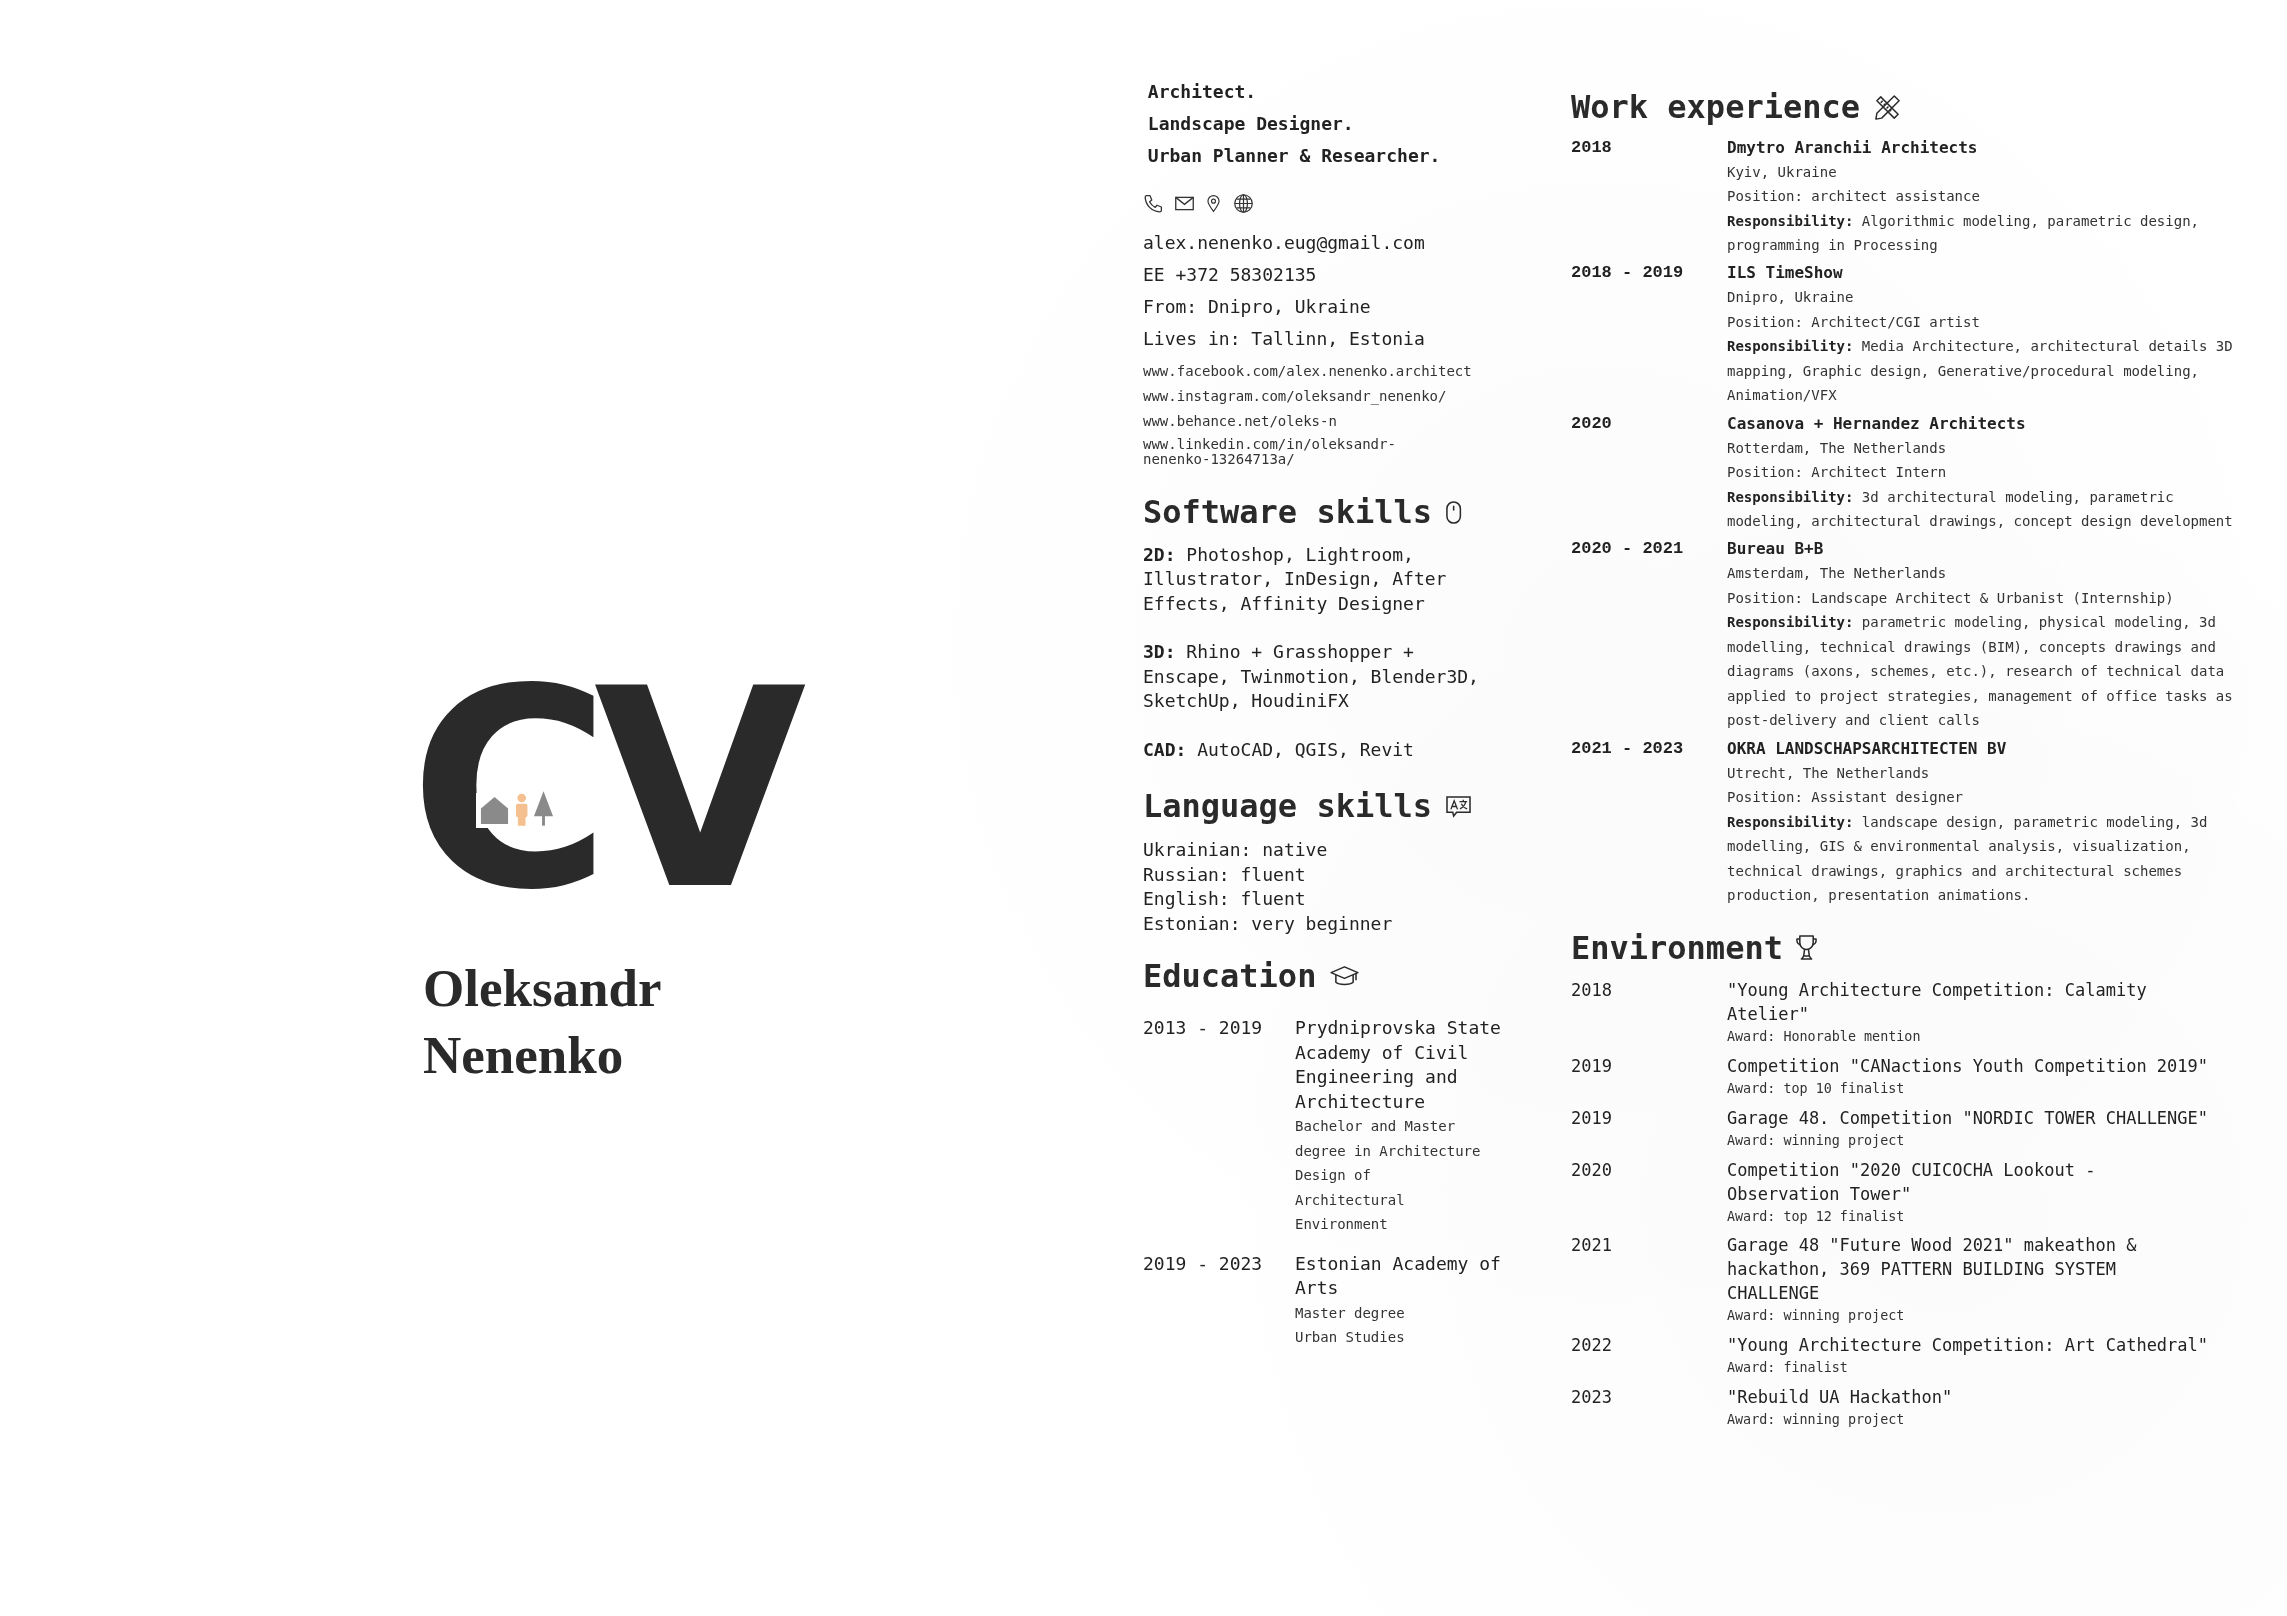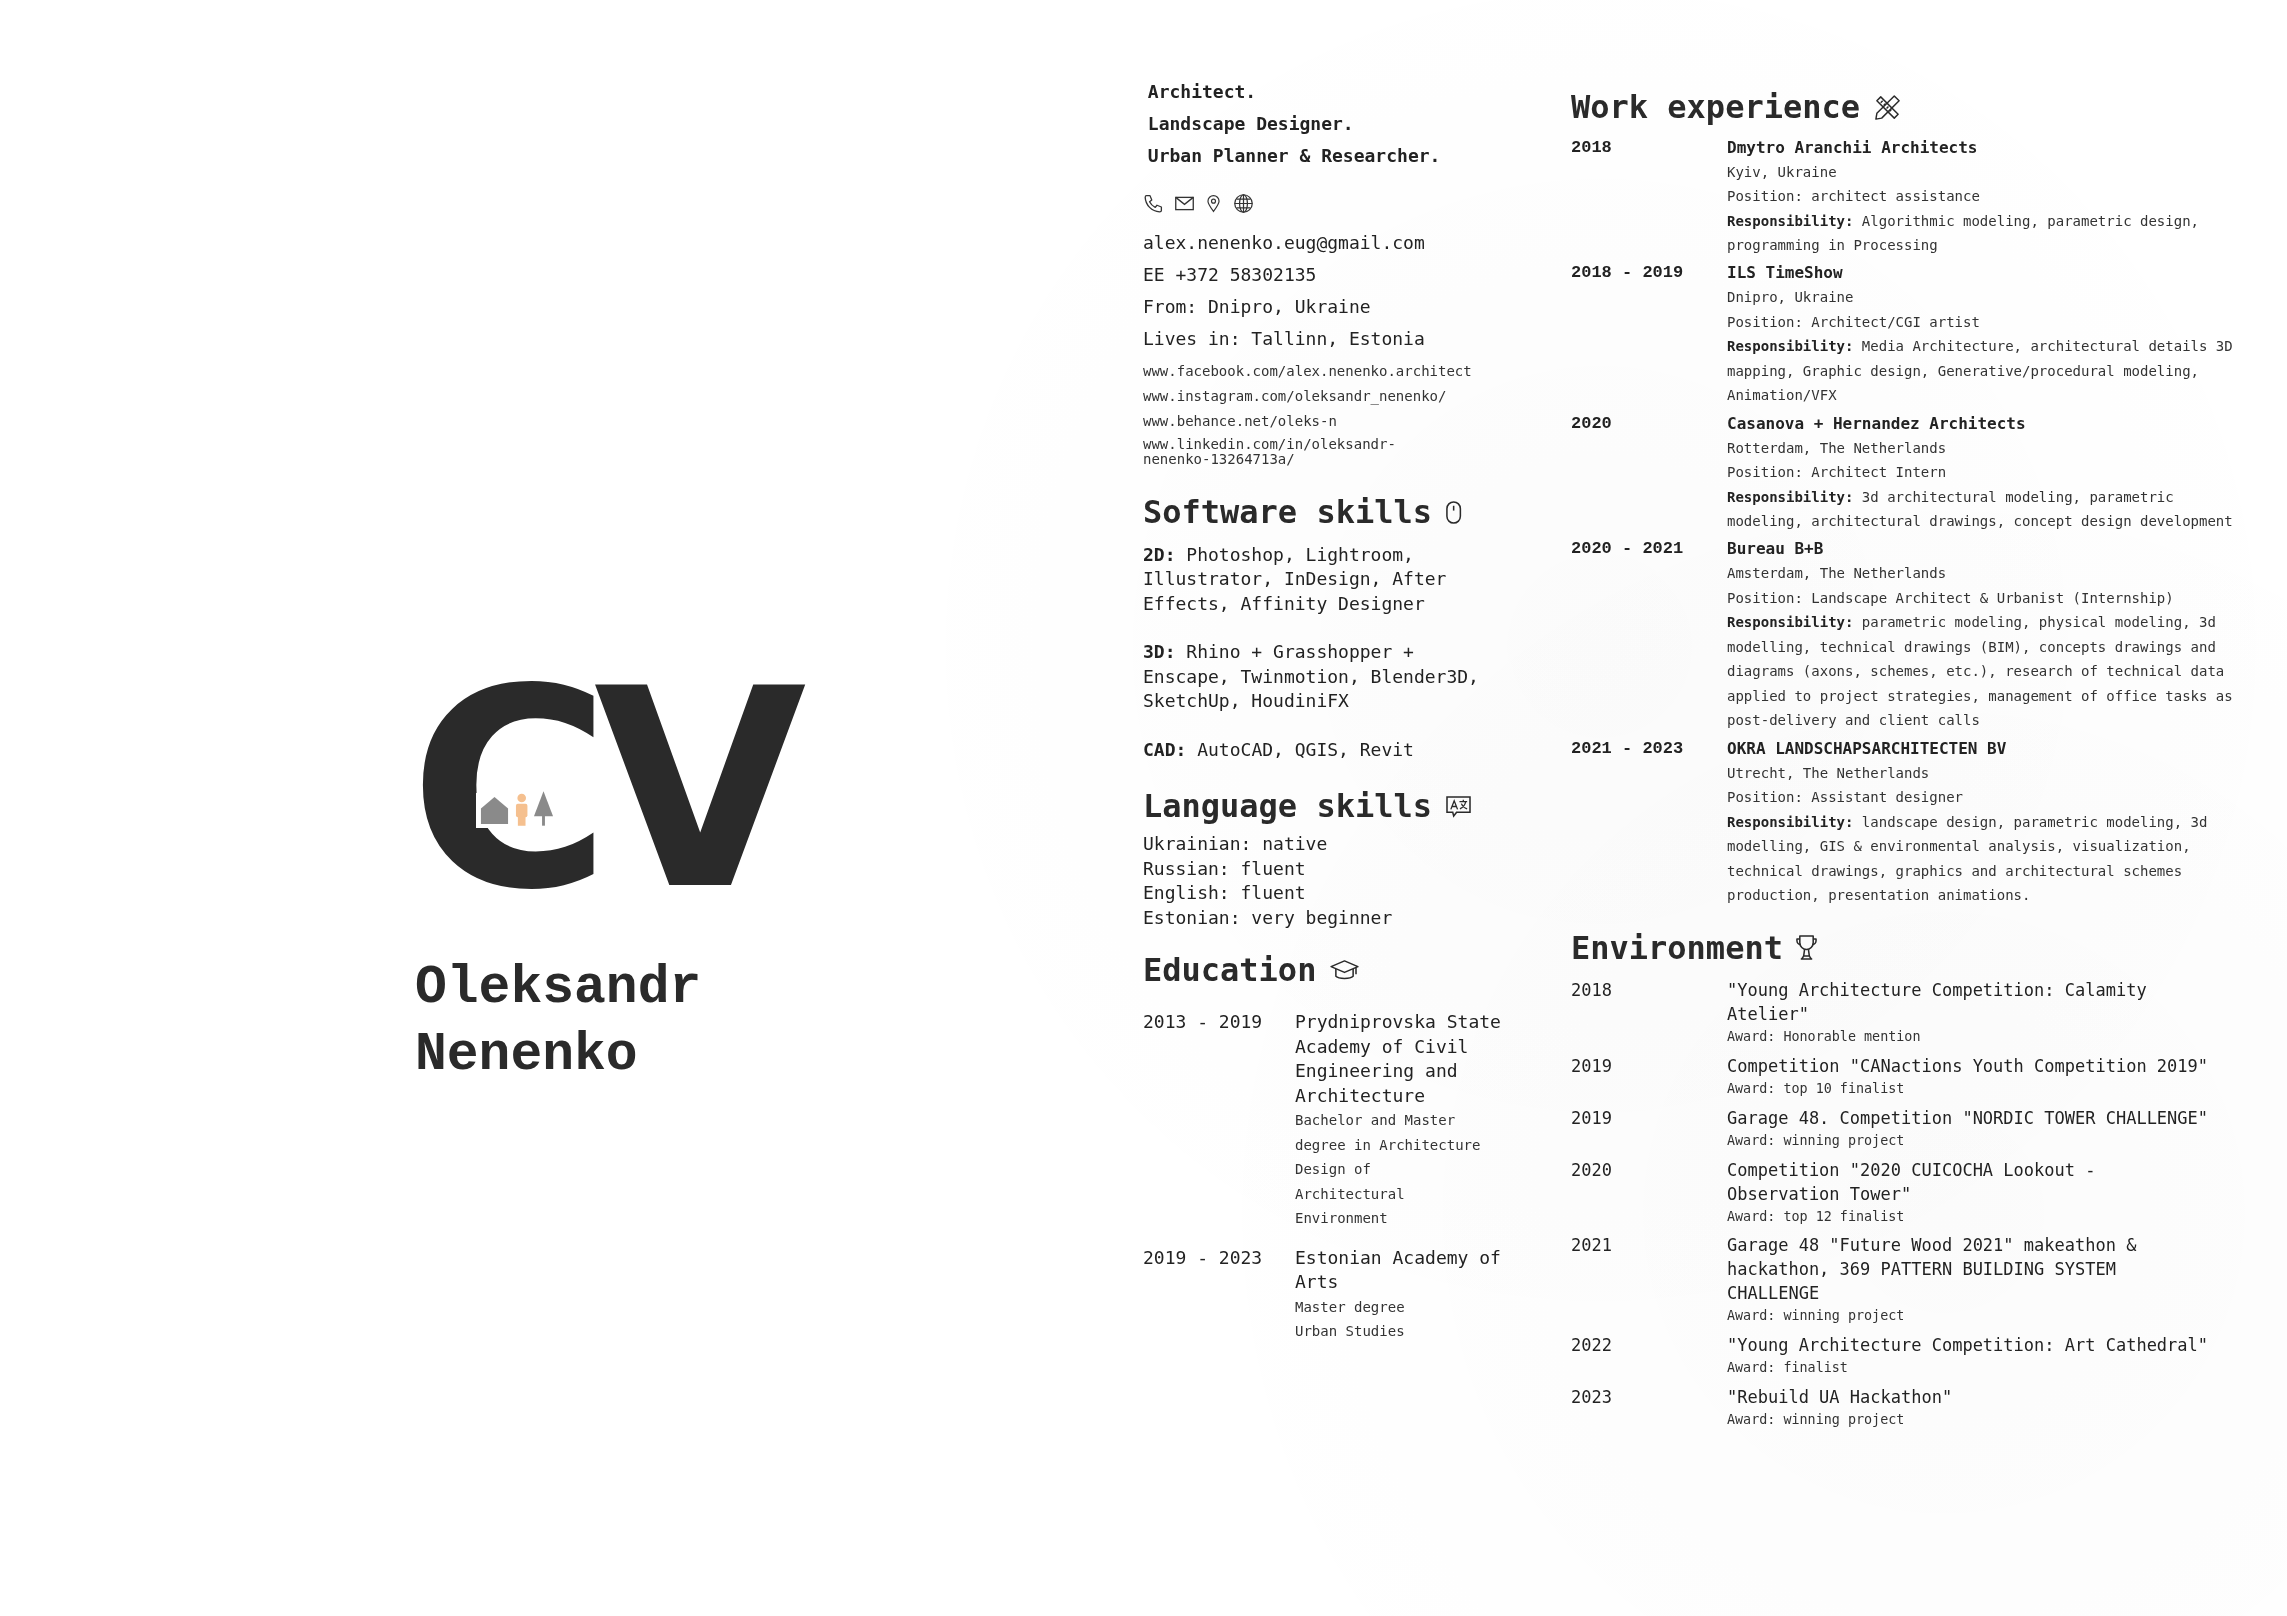--- a/index.html
+++ b/index.html
@@ -4,42 +4,42 @@
 <style>
   * { box-sizing: border-box; margin: 0; padding: 0; }
   html, body { width: 2287px; height: 1617px; background: #ffffff; overflow: hidden; }
   body { position: relative; color: #2a2a2a; font-family: "DejaVu Sans Mono", "Liberation Mono", monospace; }
 
   
   .hero { position: absolute; left: 415px; top: 697px; width: 365px; }
   .cv-logo { position: relative; height: 221px; width: 327px; }
   .cv-logo .letters { position: absolute; left: -5.8px; top: -44px; font-family: "DejaVu Sans", sans-serif; font-weight: bold; font-size: 275px; letter-spacing: -17.3px; color: #2a2a2a; line-height: 1; }
   .cv-logo .pict { position: absolute; left: 61px; top: 96px; display: flex; align-items: flex-end; gap: 4.8px; height: 35px; padding: 1.9px 2.9px; background: #ffffff; }
-  .hero-name { margin-top: 37px; font-family: Liberation Mono, monospace; font-weight: bold; font-size: 53px; line-height: 67px; color: #2a2a2a; }
+  .hero-name { margin-top: 37px; font-family: Liberation Serif, serif; font-weight: bold; font-size: 53px; line-height: 67px; color: #2a2a2a; margin-left: 8px; }
 
   
   .col-mid { position: absolute; left: 1143px; top: 76px; width: 365px; }
   .roles div { font-weight: bold; font-size: 18px; line-height: 32px; color: #222; padding-left: 4.8px; }
   .contact-icons { display: flex; gap: 9.6px; margin-top: 21px; align-items: center; }
   .contact-icons svg { display: block; }
   .contact-lines { margin-top: 13.4px; }
   .contact-lines .big { font-size: 18px; line-height: 32px; color: #222; }
   .contact-lines .small { font-size: 14px; line-height: 25px; color: #333; }
   .contact-lines .small.wrap { line-height: 14.4px; margin-top: 3px; }
 
   .section-title { font-weight: bold; font-size: 32px; line-height: 38px; color: #2a2a2a; display: flex; align-items: center; gap: 13.4px; }
   .section-title svg { display: block; }
 
   .sw { margin-top: 27px; }
   .sw-block { font-size: 18px; line-height: 24.5px; margin-top: 11.5px; color: #222; }
   .sw-block + .sw-block { margin-top: 24px; }
   .sw-block b { font-weight: bold; text-align: right; }
 
   .lang { margin-top: 25px; }
-  .lang-list { margin-top: 7px; }
+  .lang-list { margin-top: 13px; }
   .lang-list div { font-size: 18px; line-height: 24.5px; color: #222; }
 
   .edu { margin-top: 21px; }
   .edu-item { display: flex; margin-top: 21px; }
   .edu-item + .edu-item { margin-top: 15.4px; }
   .edu-years { width: 152px; font-size: 18px; line-height: 24.5px; color: #222; flex-shrink: 0; }
   .edu-body { width: 211px; }
   .edu-name { font-size: 18px; line-height: 24.5px; color: #222; }
   .edu-detail { font-size: 14px; line-height: 24.5px; color: #333; }
 

